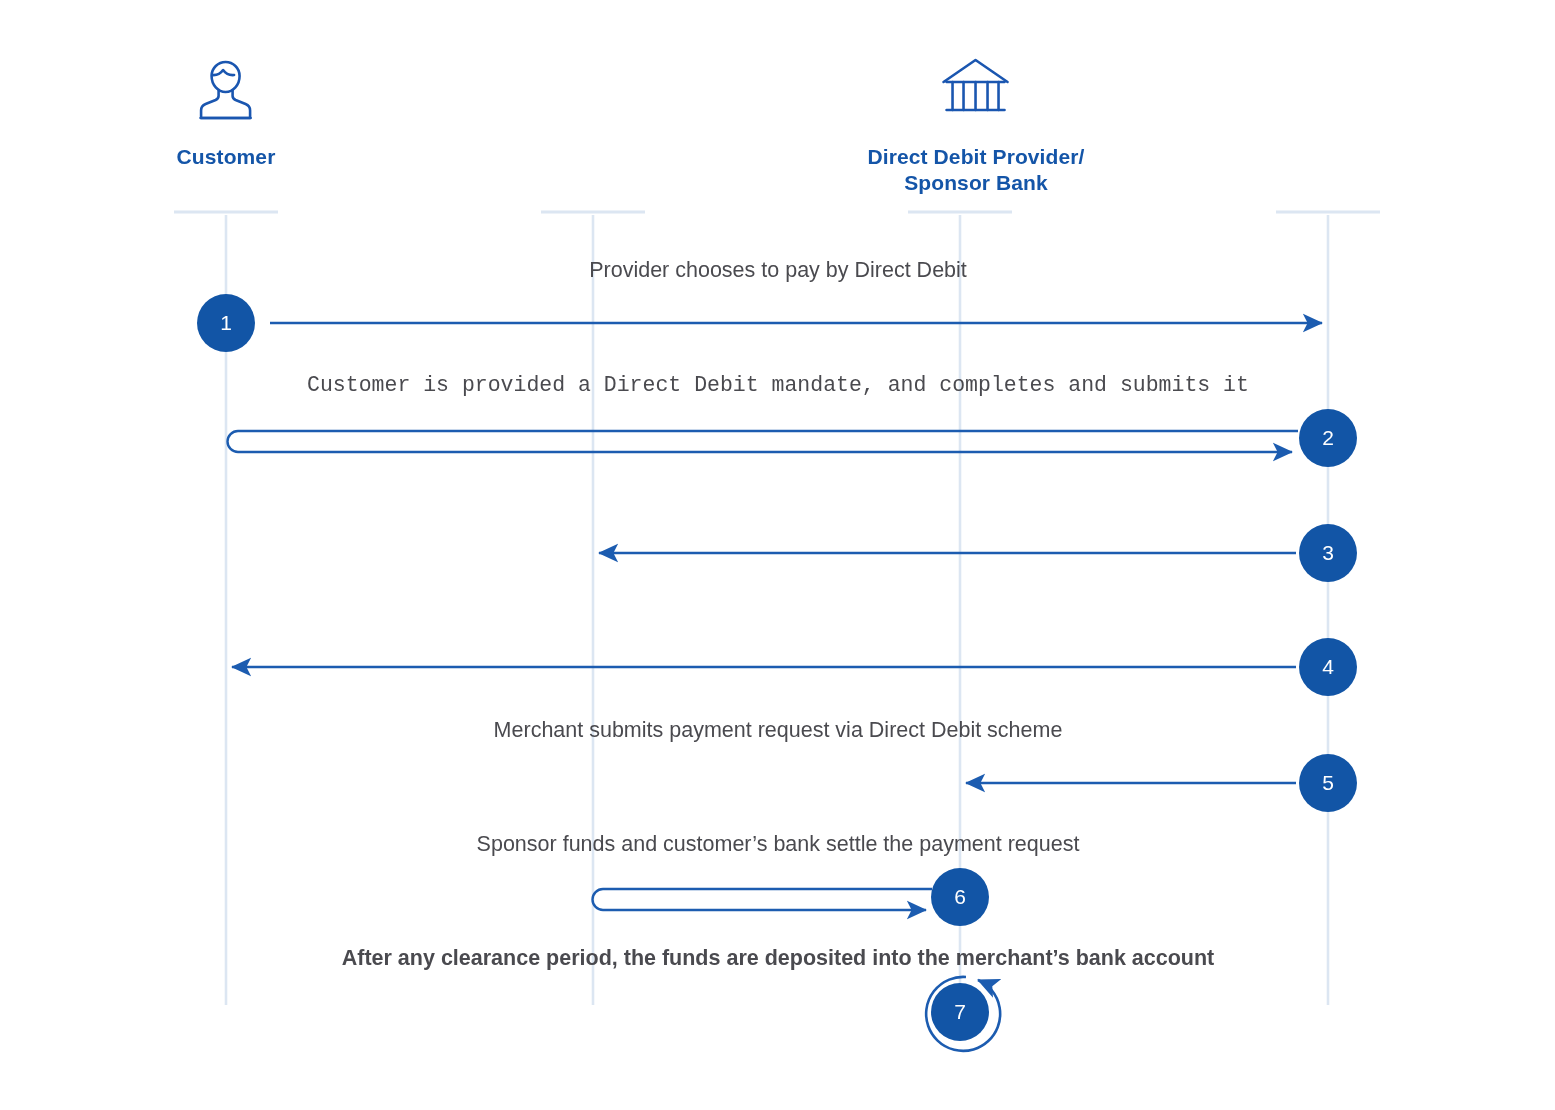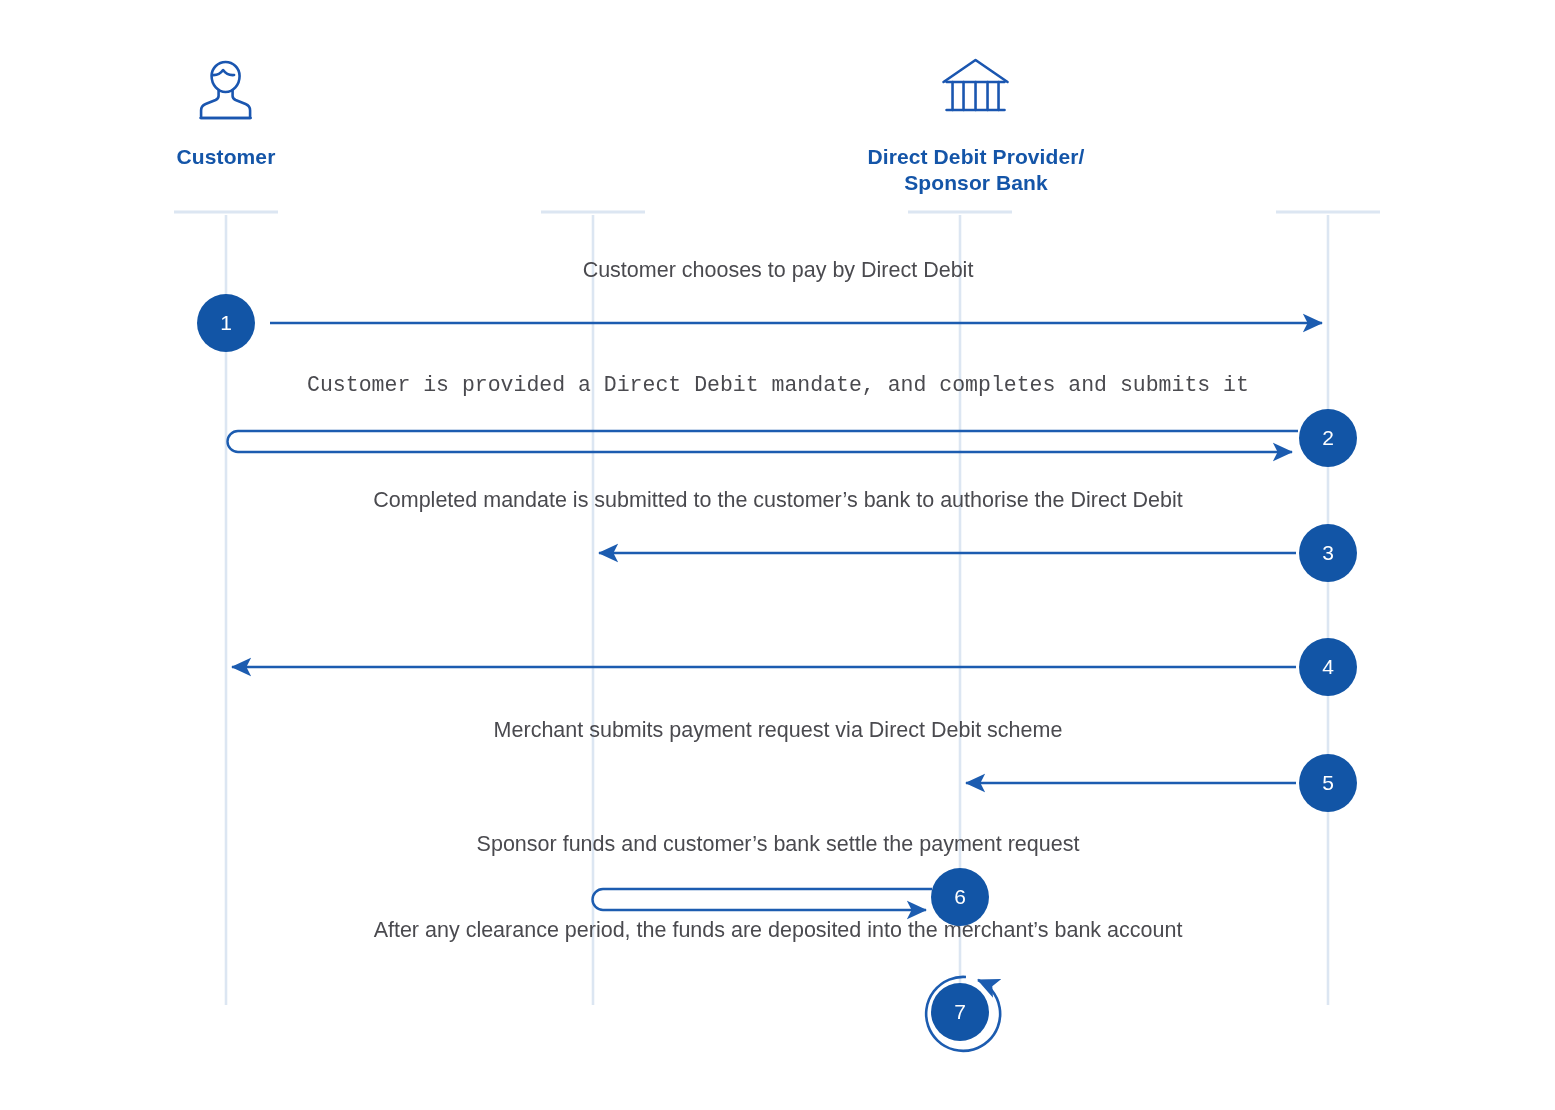--- a/index.html
+++ b/index.html
@@ -138,26 +138,25 @@
 
     <g stroke="#1c5cb0" stroke-width="2.4" fill="none">
       <path d="M932 889 L603 889 A10.5 10.5 0 0 0 603 910 L926 910" marker-end="url(#arrowR)"></path>
     </g>
 
     <g stroke="#1c5cb0" stroke-width="2.6" fill="none">
       <path d="M966 977 A37 37 0 1 0 978 980" marker-end="url(#arrowL)"></path>
     </g>
   </svg>
 
-  <div class="step-text" style="left:778px; top:258px;">Customer chooses to pay by Direct Debit</div>
+  <div class="step-text" style="left:778px; top:258px;">Provider chooses to pay by Direct Debit</div>
   <div class="step-text" style="left:778px; top:373px;font-family:Liberation Mono, monospace;">Customer is provided a Direct Debit mandate, and completes and submits it</div>
-  <div class="step-text" style="left:778px; top:488px;">Completed mandate is submitted to the customer’s bank to authorise the Direct Debit</div>
   <div class="step-text" style="left:778px; top:718px;">Merchant submits payment request via Direct Debit scheme</div>
   <div class="step-text" style="left:778px; top:832px;">Sponsor funds and customer’s bank settle the payment request</div>
-  <div class="step-text" style="left:778px; top:918px;">After any clearance period, the funds are deposited into the merchant’s bank account</div>
+  <div class="step-text" style="left:778px; top:946px;font-weight:bold;">After any clearance period, the funds are deposited into the merchant’s bank account</div>
 
   <div class="step-circle" style="left:226px; top:323px;">1</div>
   <div class="step-circle" style="left:1328px; top:438px;">2</div>
   <div class="step-circle" style="left:1328px; top:553px;">3</div>
   <div class="step-circle" style="left:1328px; top:667px;">4</div>
   <div class="step-circle" style="left:1328px; top:783px;">5</div>
   <div class="step-circle" style="left:960px; top:897px;">6</div>
   <div class="step-circle" style="left:960px; top:1012px;">7</div>
 
 </div>

